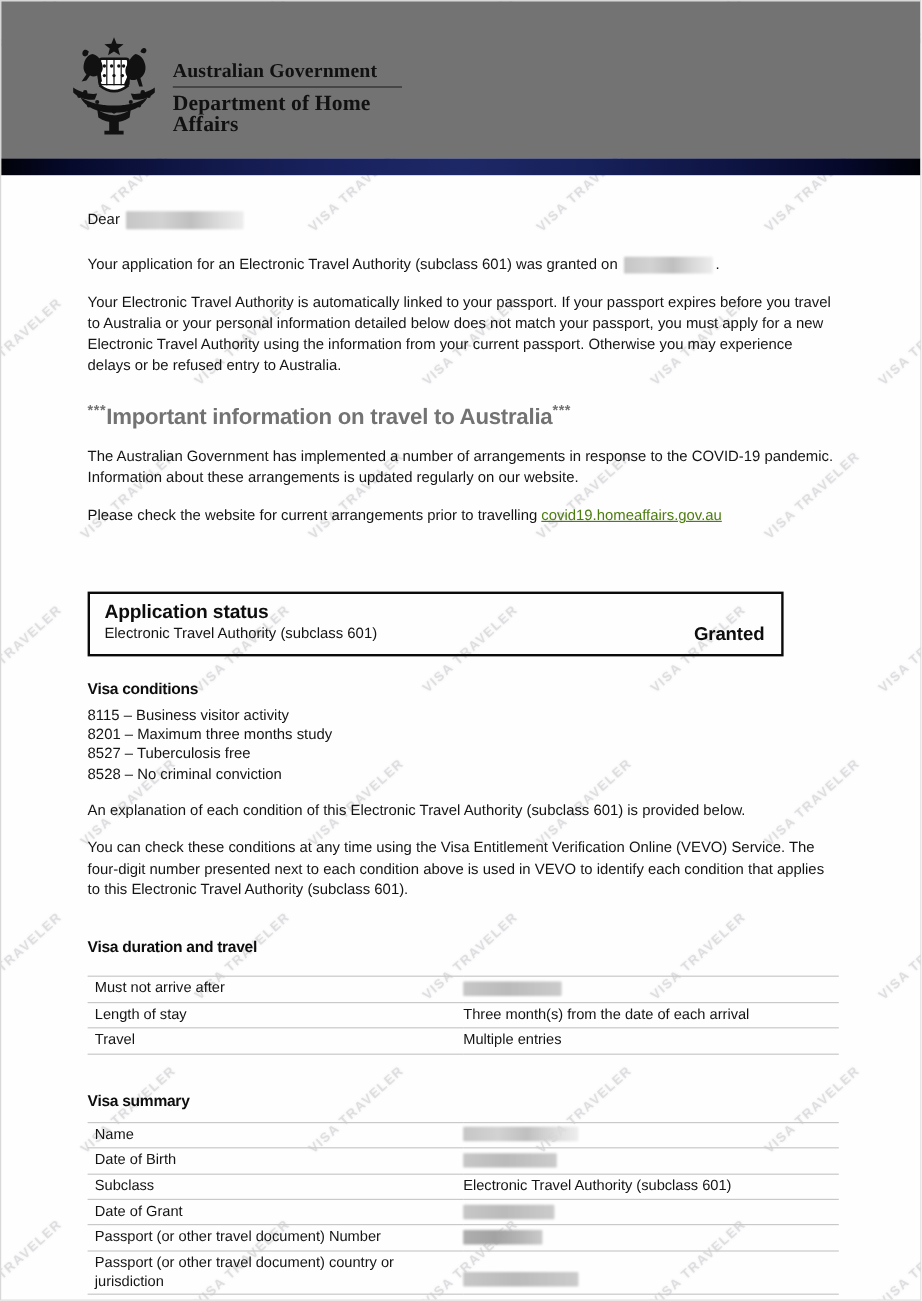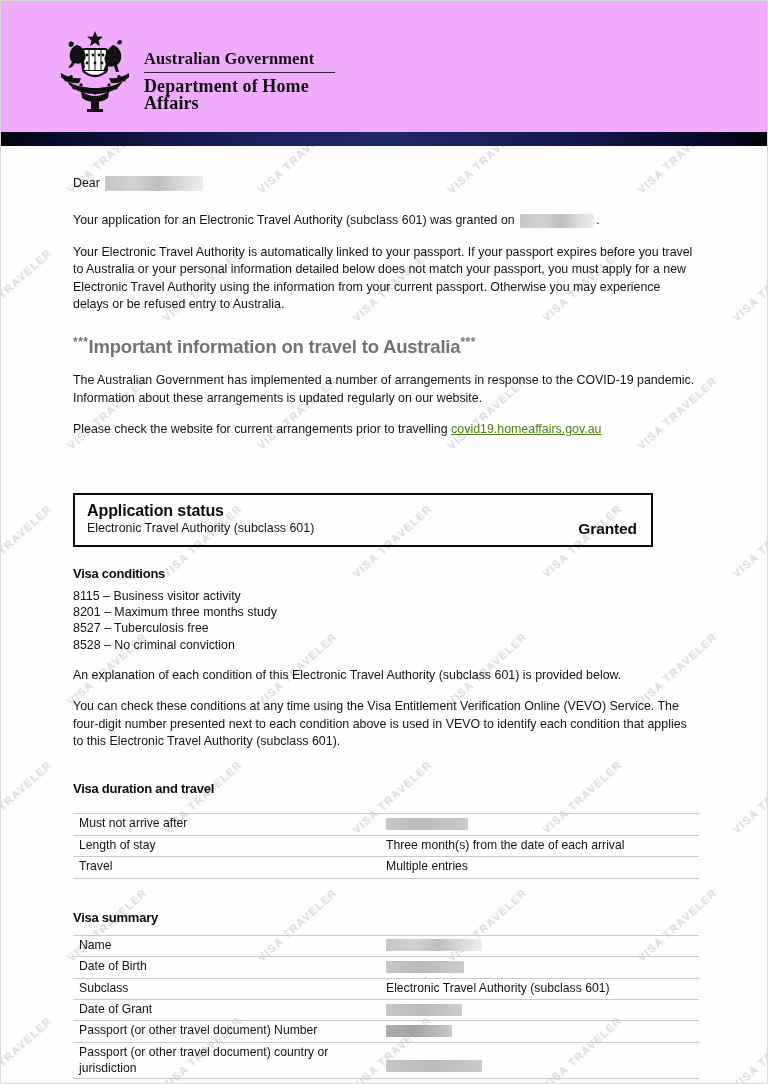--- a/index.html
+++ b/index.html
@@ -38,21 +38,21 @@
     color: rgba(120,120,128,0.16);
     transform: rotate(-42deg);
     white-space: nowrap;
     text-shadow: 0 0 2px rgba(150,150,155,0.18);
   }
 
   
   .header {
     position: relative;
     height: 131px;
-    background: #f0abfc;
+    background: #737373;
     z-index: 8;
   }
   .crest-wrap {
     position: absolute;
     left: 46px;
     top: 22px;
     width: 96px;
     height: 100px;
   }
   .crest-wrap svg { display: block; }

